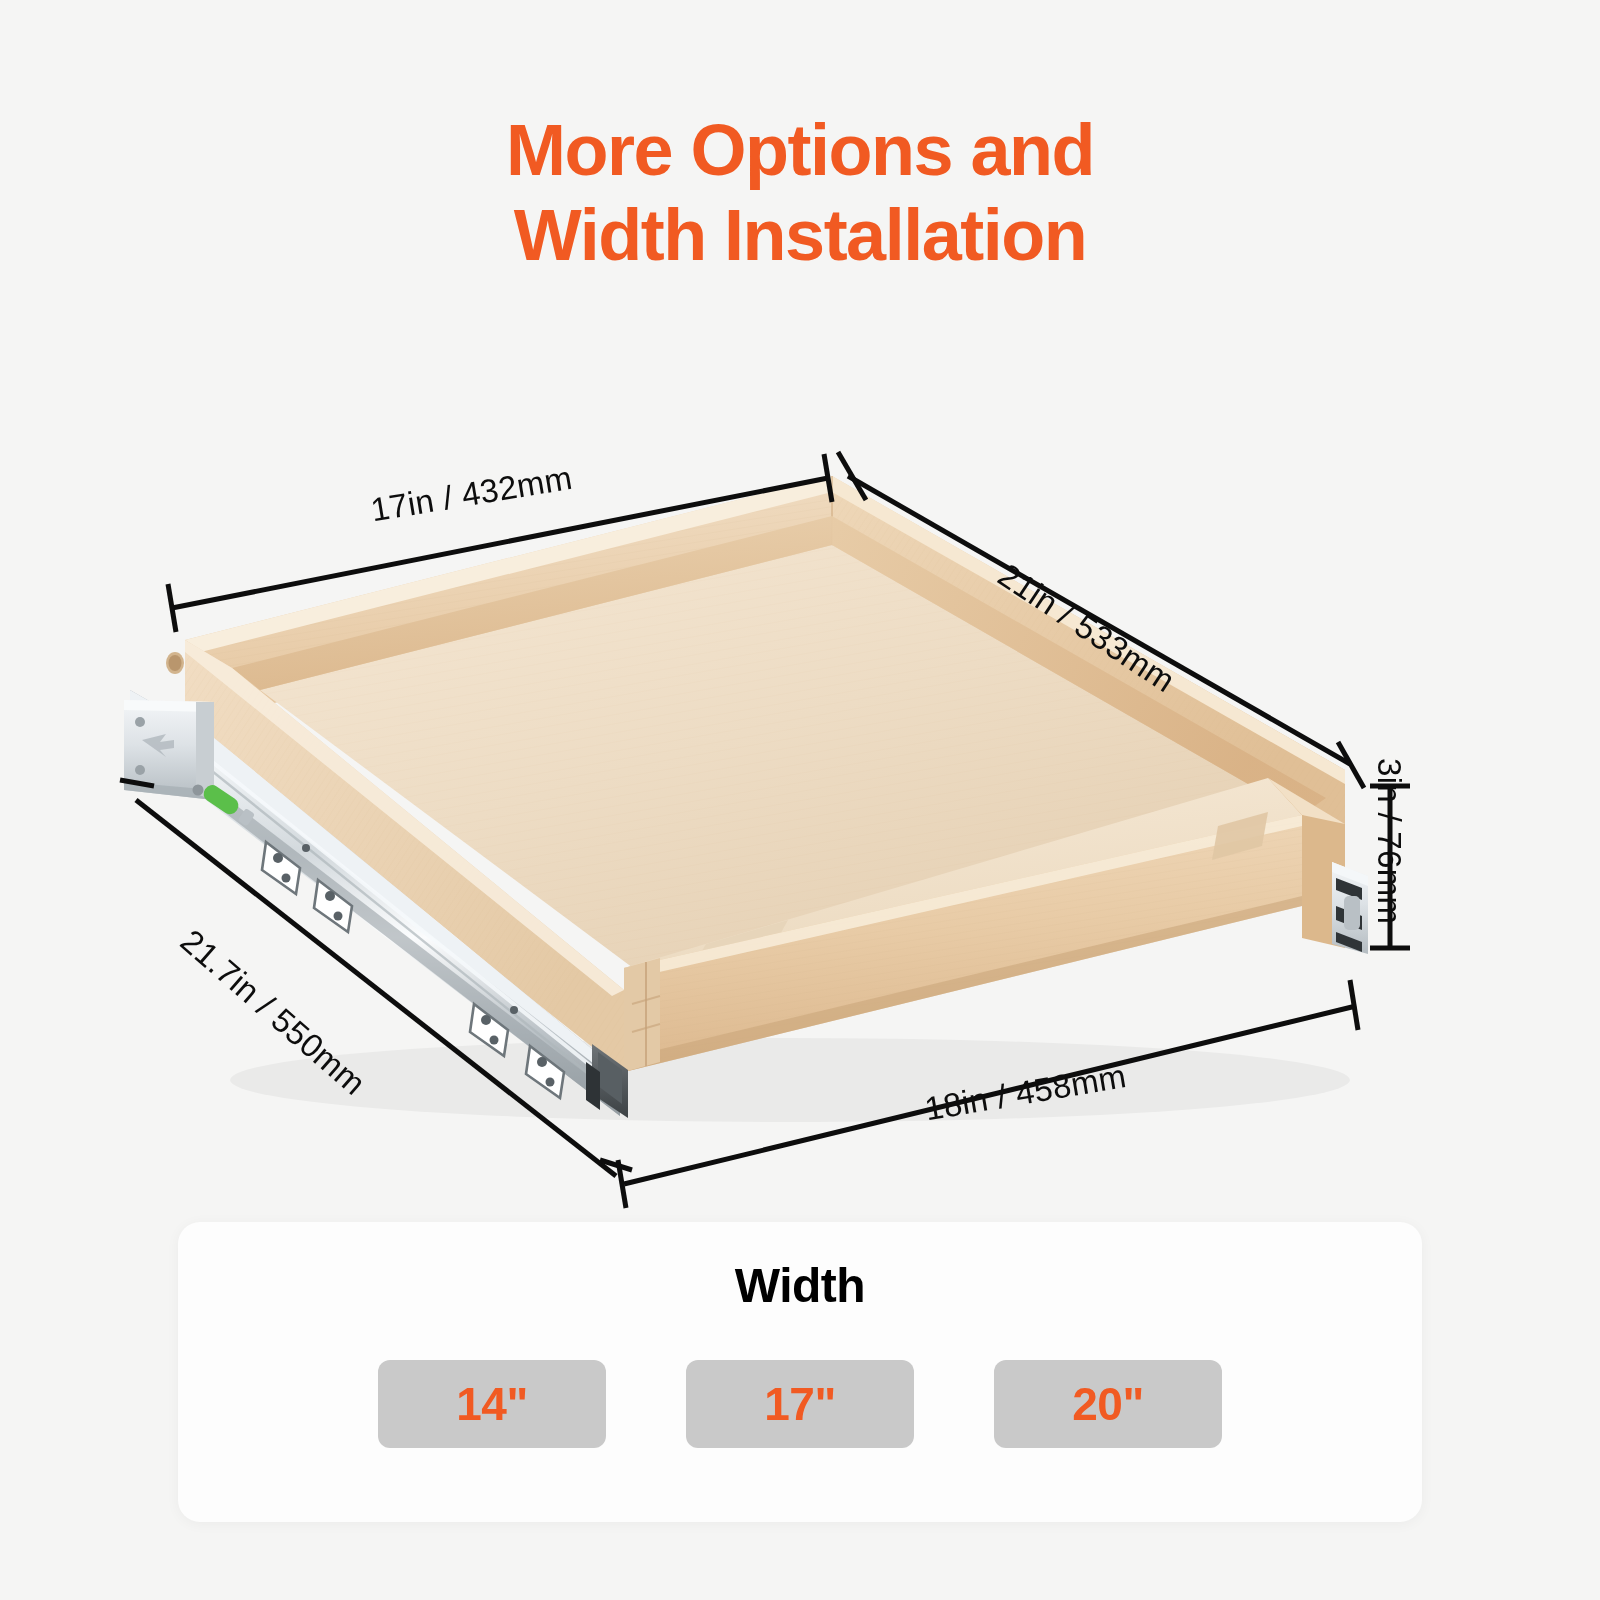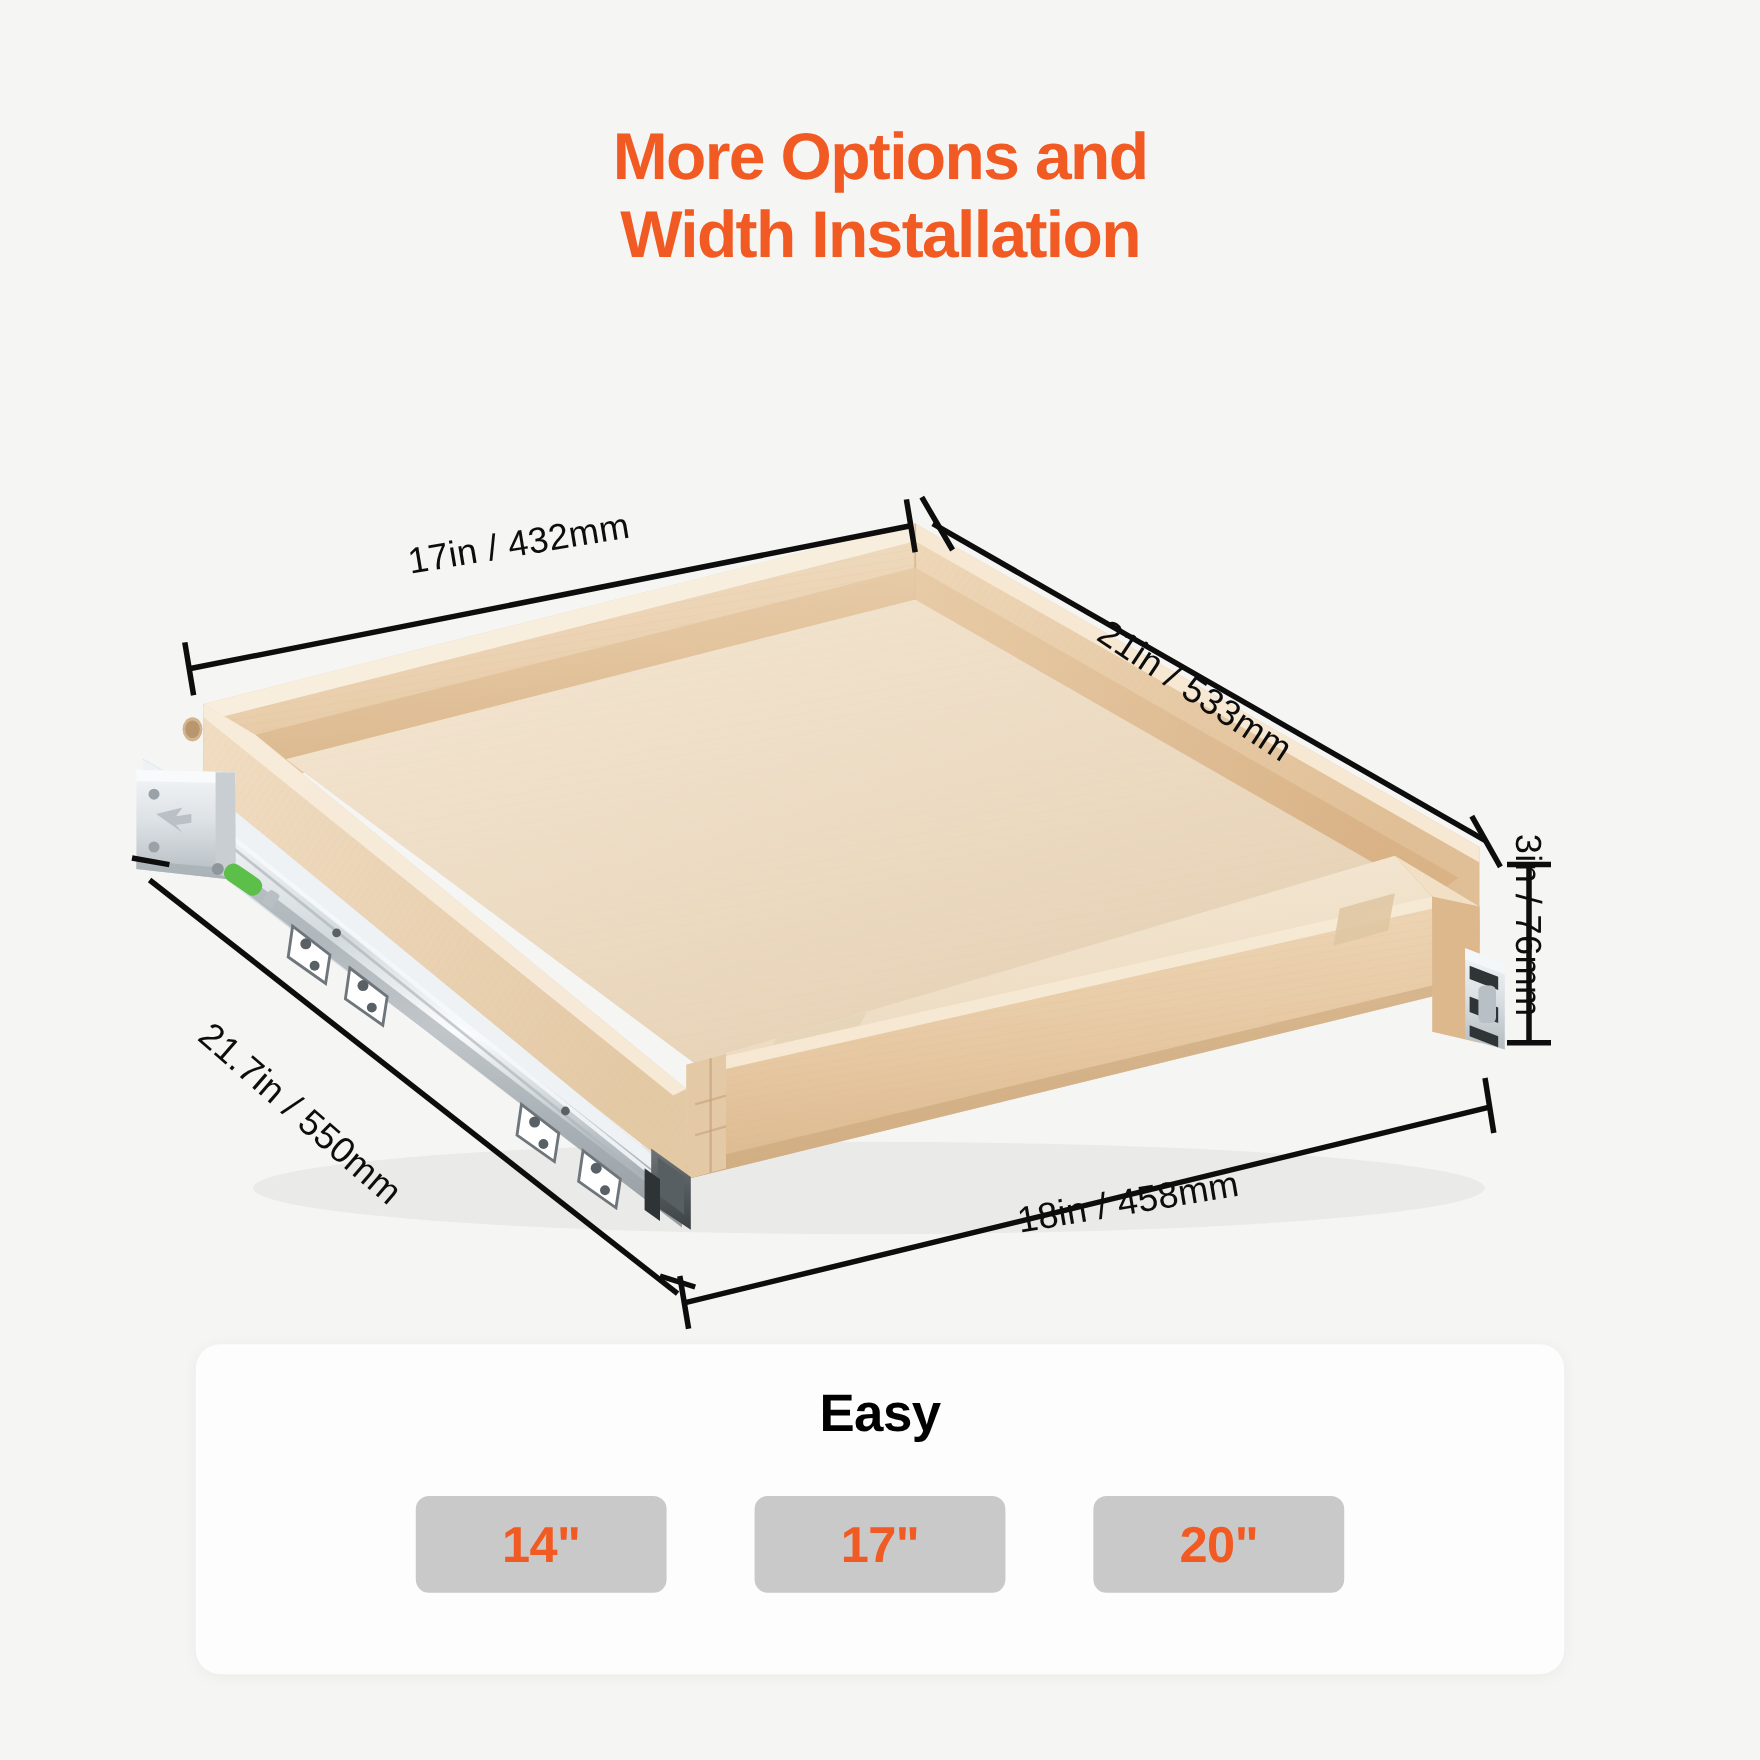--- a/index.html
+++ b/index.html
@@ -16,21 +16,21 @@
   }
 
   
   .headline {
     position: absolute;
     left: 0;
     top: 108px;
     width: 1600px;
     text-align: center;
     color: #f15a22;
-    font-size: 60px;
+    font-size: 72px;
     font-weight: bold;
     line-height: 1.18;
     letter-spacing: -1.5px;
   }
   .headline .l2 { display: block; }
 
   
   .stage {
     position: absolute;
     left: 0;
@@ -323,19 +323,19 @@
 </svg>
 </div>
 
 <div class="dim" id="dim-top">17in / 432mm</div>
 <div class="dim" id="dim-right">21in / 533mm</div>
 <div class="dim" id="dim-depth">3in / 76mm</div>
 <div class="dim" id="dim-left">21.7in / 550mm</div>
 <div class="dim" id="dim-bottom">18in / 458mm</div>
 
 <div class="width-card">
-  <div class="width-title">Easy</div>
+  <div class="width-title">Width</div>
   <div class="chip-row">
     <div class="chip">14"</div>
     <div class="chip">17"</div>
     <div class="chip">20"</div>
   </div>
 </div>
 
 </body></html>

